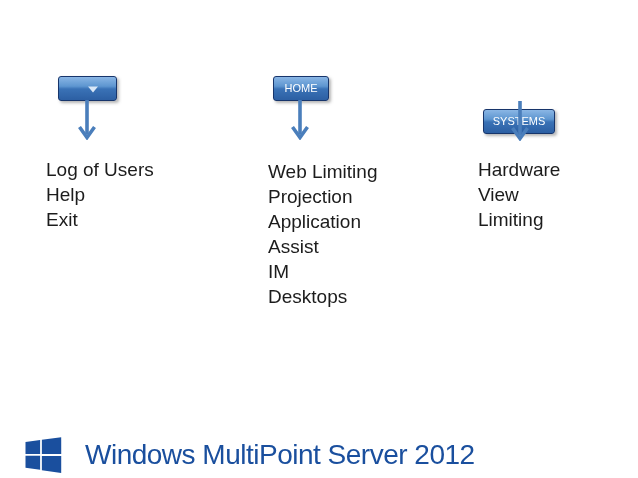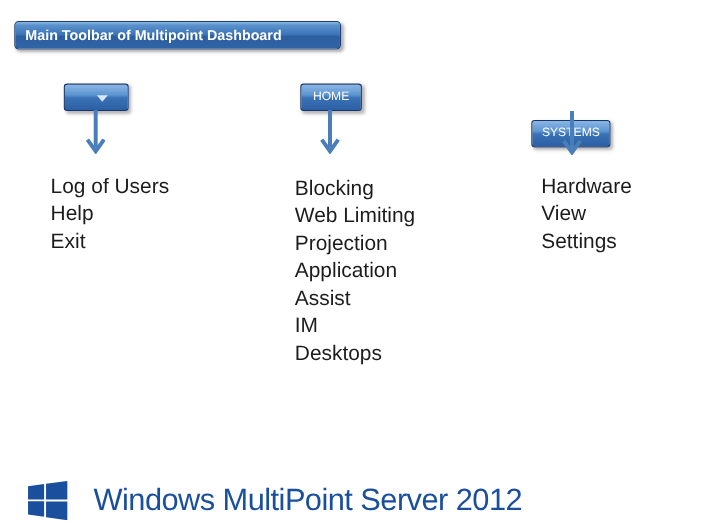--- a/index.html
+++ b/index.html
@@ -75,21 +75,21 @@
   .menu-list {
     position: absolute;
     margin: 0; padding: 0;
     list-style: none;
     font-size: 19px;
     line-height: 25px;
     color: var(--text_black, #1c1c1c);
   }
   .list-1 { left: 46px;  top: 157px; }
   .list-2 { left: 268px; top: 159px; }
-  .list-3 { left: 478px; top: 157px; margin-left: 14px; }
+  .list-3 { left: 478px; top: 157px; }
 
   
   .brand {
     position: absolute;
     left: 25px; top: 437px;
     display: flex;
     align-items: center;
     gap: 23px;
   }
   .brand svg { display: block; }
@@ -98,59 +98,57 @@
     font-size: 28px;
     letter-spacing: -0.5px;
     white-space: nowrap;
   }
 </style>
 </head>
 <body>
 
 <div class="canvas">
 
-  <div class="title-banner">Main Toolbar of Multipoint Dashboard</div>
 
   <div class="btn btn-dropdown">
     <span class="caret"></span>
   </div>
   <svg class="arrow arrow-1" viewBox="0 0 22 40">
     <line x1="11" y1="0" x2="11" y2="34"></line>
     <path d="M3.5 27 L11 37.5 L18.5 27"></path>
   </svg>
   <ul class="menu-list list-1">
     <li>Log of Users</li>
     <li>Help</li>
     <li>Exit</li>
   </ul>
 
   <div class="btn btn-home">HOME</div>
   <svg class="arrow arrow-2" viewBox="0 0 22 40">
     <line x1="11" y1="0" x2="11" y2="34"></line>
     <path d="M3.5 27 L11 37.5 L18.5 27"></path>
   </svg>
   <ul class="menu-list list-2">
-    <li>Blocking</li>
     <li>Web Limiting</li>
     <li>Projection</li>
     <li>Application</li>
     <li>Assist</li>
     <li>IM</li>
     <li>Desktops</li>
   </ul>
 
   <div class="btn btn-systems">SYSTEMS</div>
   <svg class="arrow arrow-3" viewBox="0 0 22 40">
     <line x1="11" y1="0" x2="11" y2="34"></line>
     <path d="M3.5 27 L11 37.5 L18.5 27"></path>
   </svg>
   <ul class="menu-list list-3">
     <li>Hardware</li>
     <li>View</li>
-    <li>Settings</li>
+    <li>Limiting</li>
   </ul>
 
   <div class="brand">
     <svg width="37" height="36" viewBox="0 0 88 88">
       <g fill="#1a4f9e">
         <polygon points="0,12.4 35.7,7.5 35.7,41.8 0,41.8"></polygon>
         <polygon points="40,6.9 87.3,0.5 87.3,41.8 40,41.8"></polygon>
         <polygon points="0,45.7 35.7,45.7 35.7,80 0,75.1"></polygon>
         <polygon points="40,46.2 87.3,46.2 87.3,87.9 40,81.4"></polygon>
       </g>

